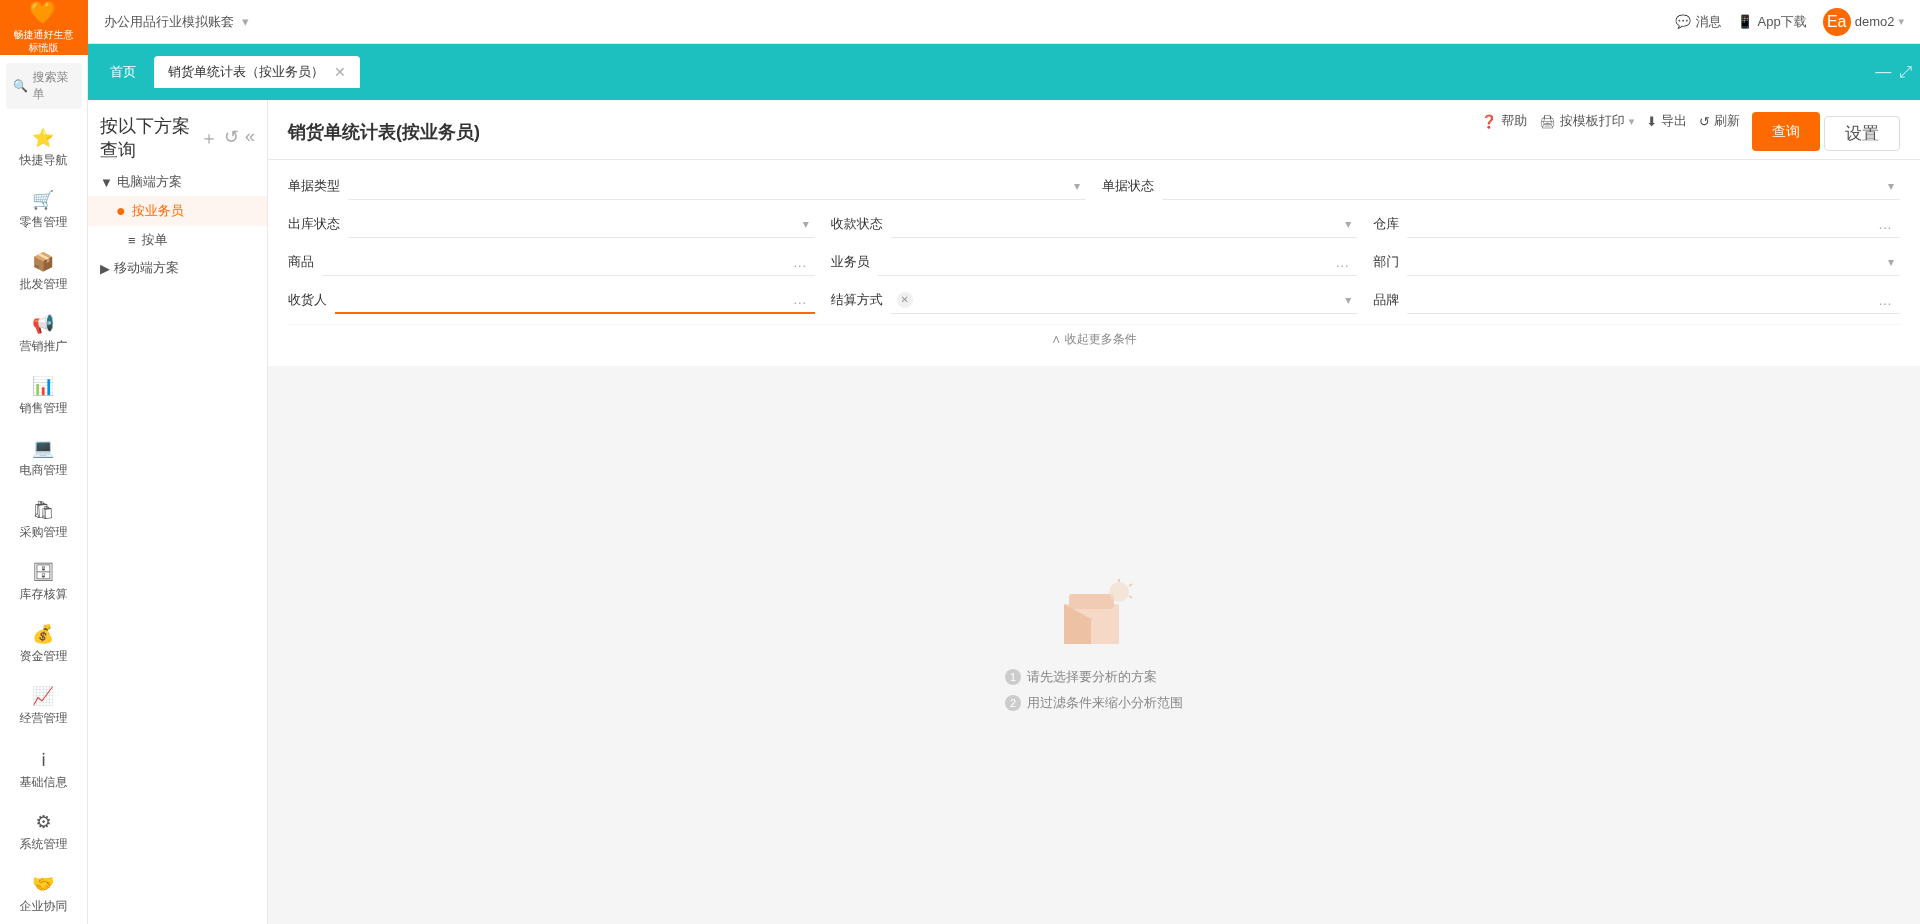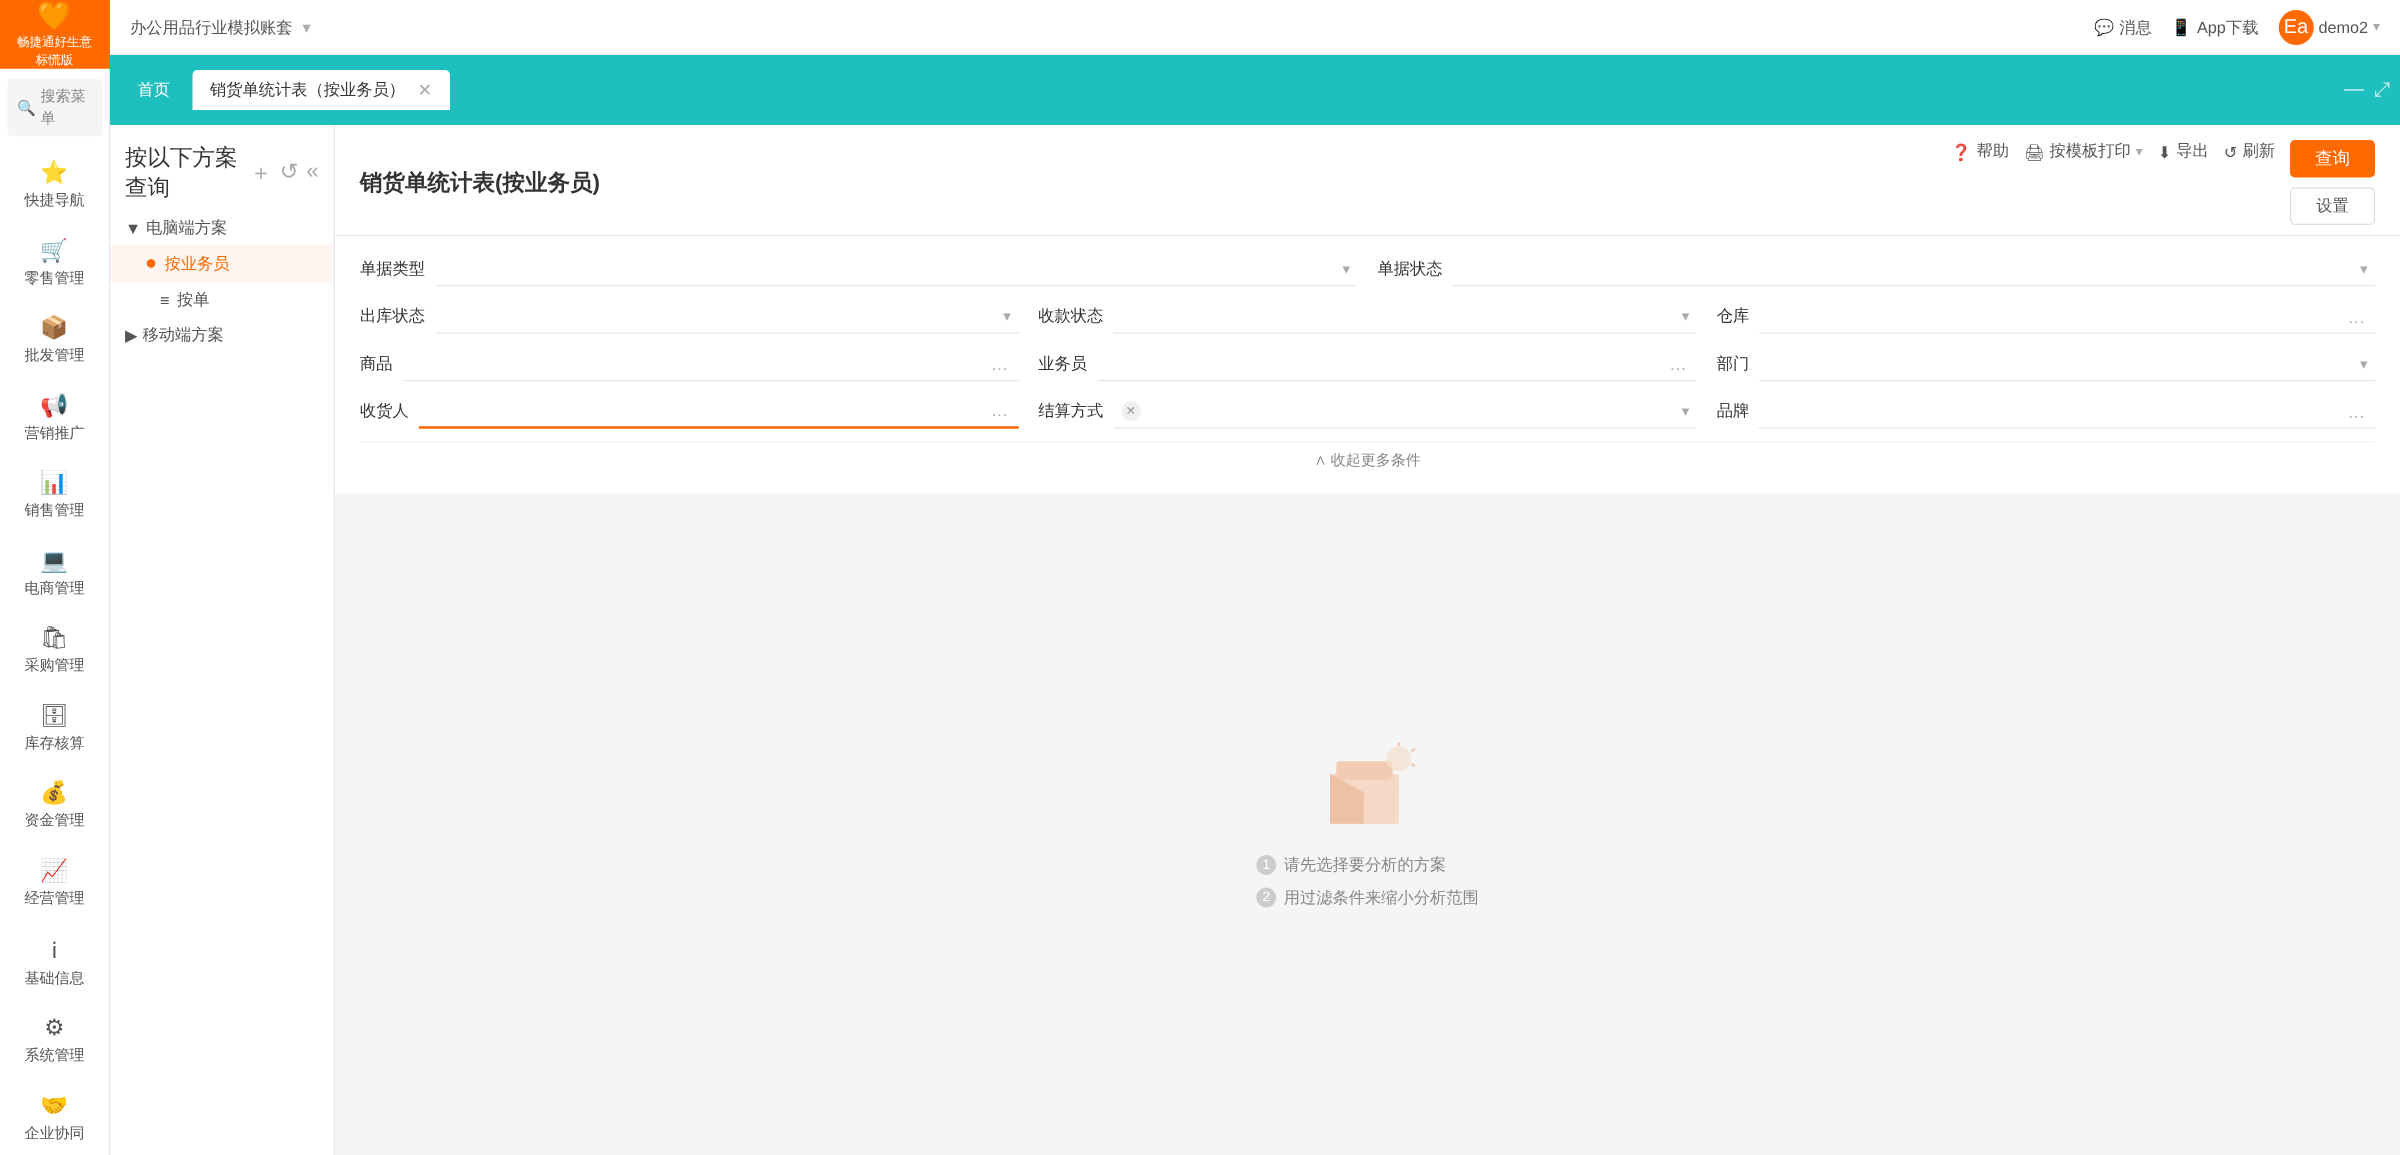--- a/index.html
+++ b/index.html
@@ -47,21 +47,21 @@
 
     
     .right-panel { flex: 1; display: flex; flex-direction: column; overflow: hidden; }
 
     
     .page-header { background: #fff; padding: 12px 20px 8px; border-bottom: 1px solid #e8e8e8; display: flex; align-items: center; justify-content: space-between; flex-shrink: 0; }
     .page-title { font-size: 18px; font-weight: 600; color: #333; }
     .page-actions { display: flex; align-items: center; gap: 12px; color: #555; font-size: 13px; }
     .page-actions .action-item { display: flex; align-items: center; gap: 4px; cursor: pointer; }
     .btn-query { background: #ff6a00; color: #fff; border: none; border-radius: 4px; padding: 6px 20px; cursor: pointer; font-size: 14px; }
-    .btn-settings { border: 1px solid #ddd; background: #fff; border-radius: 4px; padding: 5px 0; cursor: pointer; font-size: 13px; color: #555; display: block; margin-top: 4px; }
+    .btn-settings { border: 1px solid #ddd; background: #fff; border-radius: 4px; padding: 5px 20px; cursor: pointer; font-size: 17px; color: #555; display: block; margin-top: 4px; }
 
     
     .filter-area { background: #fff; padding: 12px 20px; flex-shrink: 0; }
     .filter-row { display: flex; align-items: center; gap: 16px; margin-bottom: 10px; }
     .filter-item { display: flex; align-items: center; gap: 8px; flex: 1; }
     .filter-label { font-size: 13px; color: #333; white-space: nowrap; flex-shrink: 0; }
     .filter-control { flex: 1; border-bottom: 1px solid #e8e8e8; padding: 4px 6px; display: flex; align-items: center; justify-content: space-between; cursor: pointer; min-height: 28px; color: #999; font-size: 13px; }
     .filter-control.has-value { color: #333; }
     .filter-control .ctrl-arrow { color: #aaa; font-size: 12px; }
     .filter-control .ctrl-dots { color: #aaa; font-size: 14px; letter-spacing: 2px; }
@@ -243,21 +243,21 @@
             </div>
             <div class="action-item">
               <span>⬇</span>
               <span>导出</span>
             </div>
             <div class="action-item">
               <span>↺</span>
               <span>刷新</span>
             </div>
           </div>
-          <div style="display:flex;flex-direction:column;gap:4px;">
+          <div style="display:flex;flex-direction:row;gap:4px;">
             <button class="btn-query">查询</button>
             <button class="btn-settings">设置</button>
           </div>
         </div>
       </div>
 
       <div class="filter-area">
 
         <div class="filter-row">
           <div class="filter-item" style="flex:1;">

